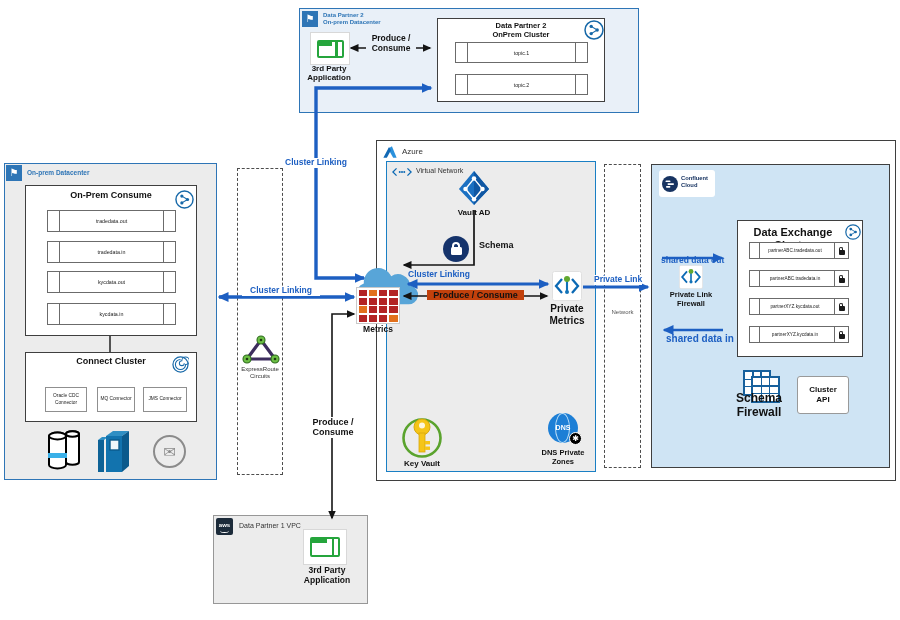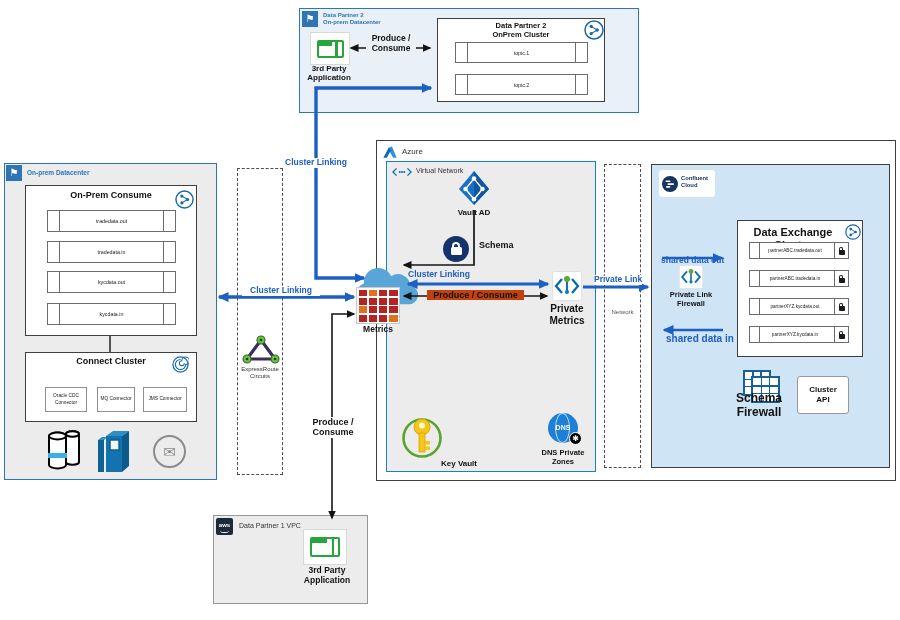--- a/index.html
+++ b/index.html
@@ -256,21 +256,21 @@
   </div>
 
   <svg class="abs" style="left:399px;top:413px;" width="46" height="46" viewBox="0 0 46 46">
     <circle cx="23" cy="25" r="18.5" fill="none" stroke="#5aa32d" stroke-width="2.6"></circle>
     <circle cx="23" cy="14" r="8" fill="#f5c518" stroke="#d8a90e" stroke-width="1"></circle>
     <circle cx="23" cy="12.5" r="3" fill="#fdf6dd"></circle>
     <rect x="20" y="20" width="6" height="19" fill="#f5c518" stroke="#d8a90e" stroke-width="0.8"></rect>
     <rect x="26" y="28" width="5" height="3.4" fill="#f5c518"></rect>
     <rect x="26" y="33.5" width="5" height="3.4" fill="#f5c518"></rect>
   </svg>
-  <div class="lbl ctr" style="left:396px;top:459px;width:52px;font-size:8px;margin-left:37px;">Key Vault</div>
+  <div class="lbl ctr" style="left:396px;top:459px;width:52px;font-size:8px;">Key Vault</div>
 
   <div class="abs" style="left:548px;top:412px;width:42px;height:38px;">
     <div class="dnsglobe" style="left:0;top:1px;"></div>
     <div class="abs" style="left:0;top:12px;width:30px;text-align:center;font-size:7px;font-weight:bold;color:#fff;">DNS</div>
     <div class="dnsbadge" style="left:21px;top:20px;"><span>✱</span></div>
   </div>
   <div class="lbl ctr" style="left:529px;top:449px;width:68px;font-size:7.5px;">
     <div>DNS Private</div>
     <div>Zones</div>
   </div>

